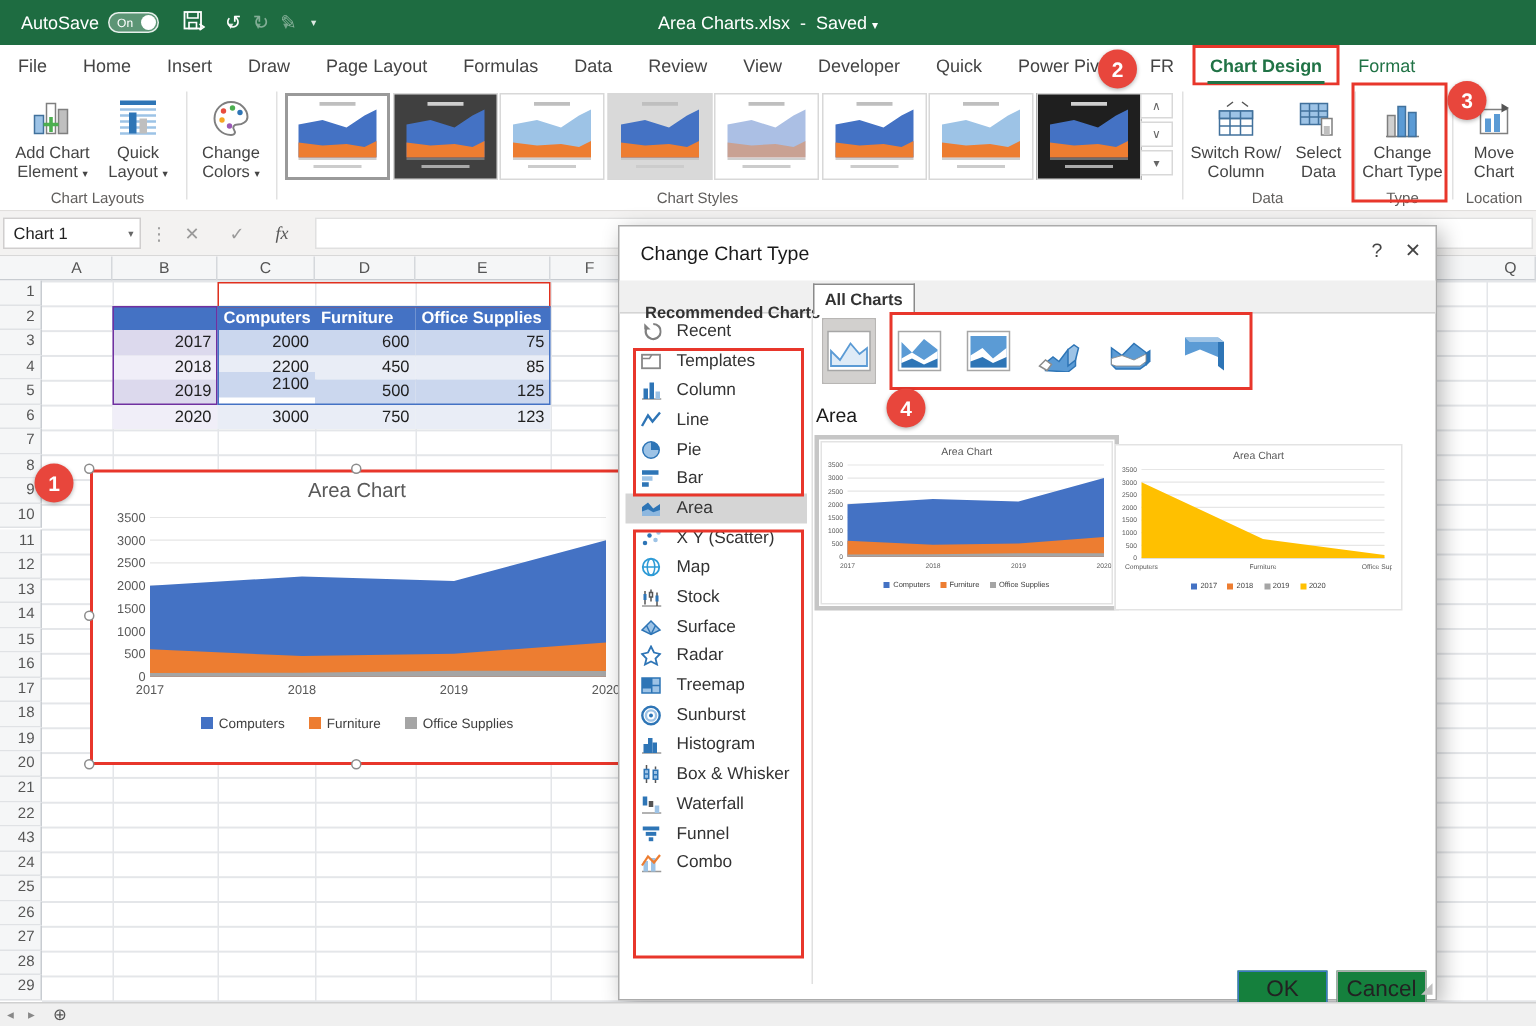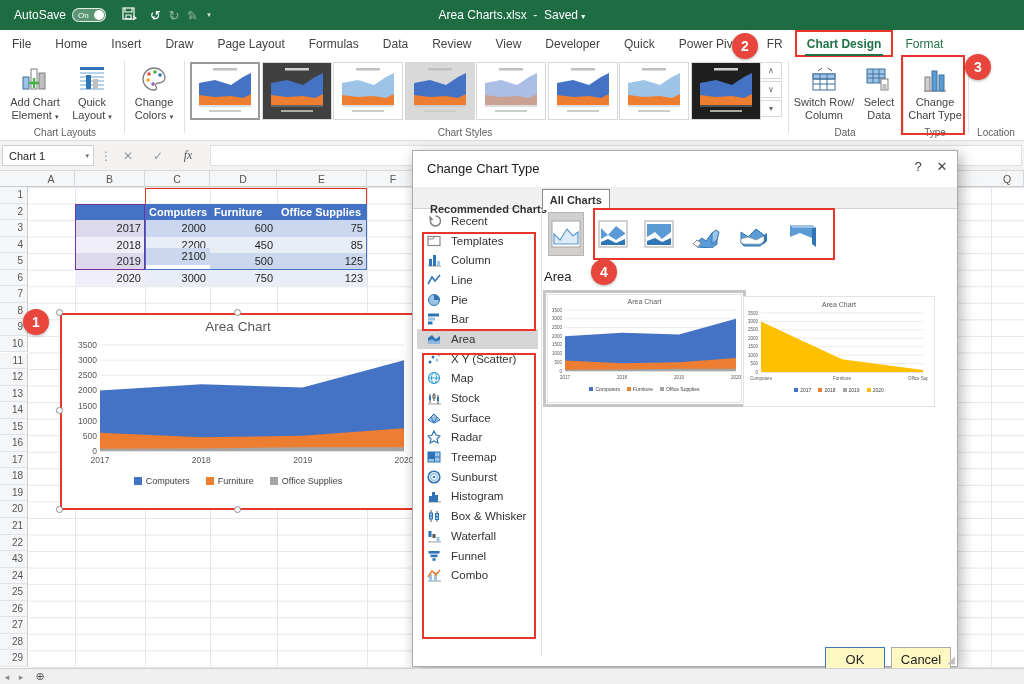--- a/index.html
+++ b/index.html
@@ -96,21 +96,21 @@
   .titem .tico { width:17px; height:14px; margin-right:7px; flex:none; }
   .titem.sel { background:#D5D5D5; }
   #dlg .vsep { position:absolute; left:128px; top:58px; width:1px; height:447px; background:#E0E0E0; }
   .subico { position:absolute; top:62px; width:34px; height:42px; display:flex; align-items:center; justify-content:center; cursor:pointer; }
   .subico.sel { background:#D2D0CE; outline:1px solid #B8B6B4; }
   #area-head { position:absolute; left:131px; top:118px; font-size:13px; color:#1A1A1A; }
   .preview { position:absolute; background:#fff; display:flex; flex-direction:column; }
   #prev1 { left:130px; top:139px; width:203px; height:117px; border:3px solid #C6C6C6; padding:1px; }
   #prev1 .pinner { border:1px solid #E3E3E3; flex:1; display:flex; flex-direction:column; }
   #prev2 { left:330px; top:145px; width:192px; height:111px; border:1px solid #E3E3E3; }
-  .dlg-btn { position:absolute; top:496px; width:60px; height:24px; font-size:13px; color:#222; background:#fef9c3;
+  .dlg-btn { position:absolute; top:496px; width:60px; height:24px; font-size:15px; color:#222; background:#15803d;
     display:flex; align-items:center; justify-content:center; cursor:pointer; }
   #okbtn { left:412px; border:1px solid #3C78C3; }
   #cancelbtn { left:478px; border:1px solid #ABABAB; }
   #grip { position:absolute; right:2px; bottom:1px; color:#C0C0C0; font-size:10px; }
 
   
   #tabbar { left:0; top:668px; width:1024px; height:16px; background:#F0F0F0; border-top:1px solid #D0D0D0;
     display:flex; align-items:stretch; font-size:11px; color:#444; z-index:25; }
   .nav { width:14px; display:flex; align-items:center; justify-content:center; color:#888; font-size:9px; cursor:pointer; }
   .stab { padding:0 12px; display:flex; align-items:center; border-right:1px solid #D0D0D0; cursor:pointer; white-space:nowrap; }
@@ -317,20 +317,31 @@
         <svg width="26" height="26" viewBox="0 0 26 26">
             <path d="M2 24h22" stroke="#7F7F7F"></path>
             <rect x="3" y="10" width="5" height="14" fill="#D0D0D0" stroke="#7F7F7F"></rect>
             <rect x="10" y="4" width="5" height="20" fill="#5B9BD5" stroke="#41719C"></rect>
             <rect x="17" y="8" width="5" height="16" fill="#5B9BD5" stroke="#41719C"></rect>
           </svg>
       </div>
       <div class="rbtn-lab"><span>Change</span><br><span>Chart Type</span></div>
     </div>
     <div class="rsep" style="left:968px"></div>
+    <div class="rbtn" style="left:973px;width:46px">
+      <div class="rbtn-ico">
+        <svg width="26" height="26" viewBox="0 0 26 26">
+            <rect x="4" y="6" width="18" height="16" fill="#fff" stroke="#7F7F7F"></rect>
+            <rect x="7" y="12" width="4" height="9" fill="#5B9BD5"></rect>
+            <rect x="13" y="9" width="4" height="12" fill="#5B9BD5"></rect>
+            <path d="M18 2l5 3-5 3" fill="#555"></path>
+          </svg>
+      </div>
+      <div class="rbtn-lab"><span>Move</span><br><span>Chart</span></div>
+    </div>
     <div class="glbl" style="left:20px;width:90px">Chart Layouts</div>
     <div class="glbl" style="left:420px;width:90px">Chart Styles</div>
     <div class="glbl" style="left:815px;width:60px">Data</div>
     <div class="glbl" style="left:905px;width:60px">Type</div>
     <div class="glbl" style="left:970px;width:52px">Location</div>
   </div>
   <div class="annbox" style="left:901px;top:55px;width:64px;height:80px"></div>
   <div class="anncircle" style="left:965px;top:54px">3</div>
 
   <div id="fbar" class="abs">

